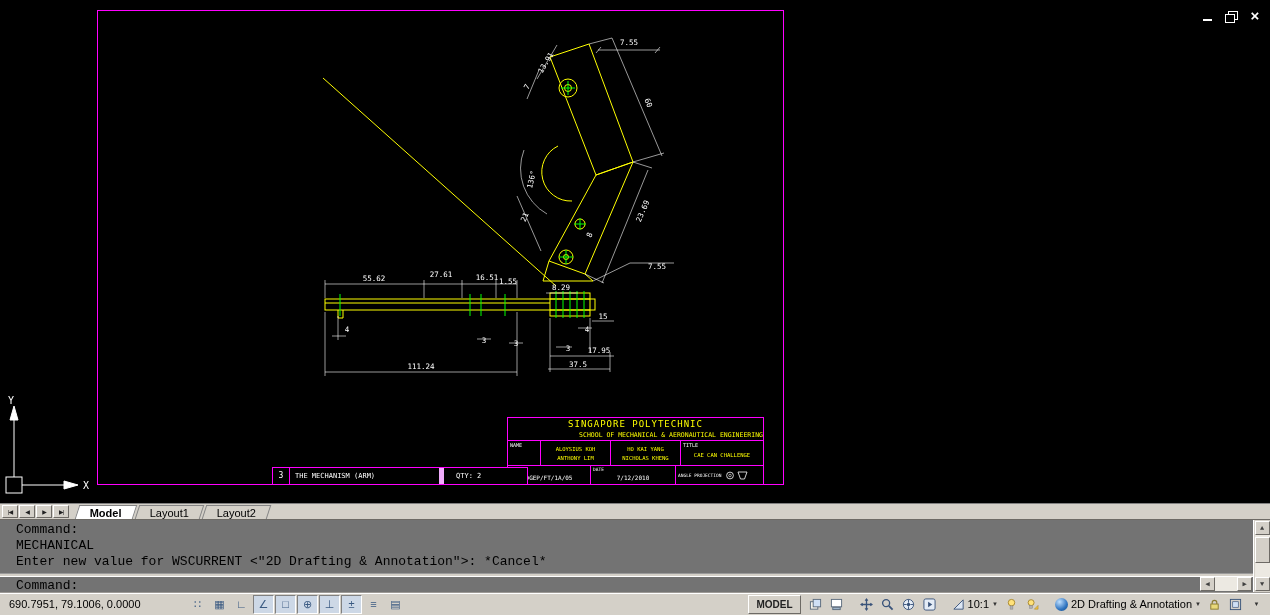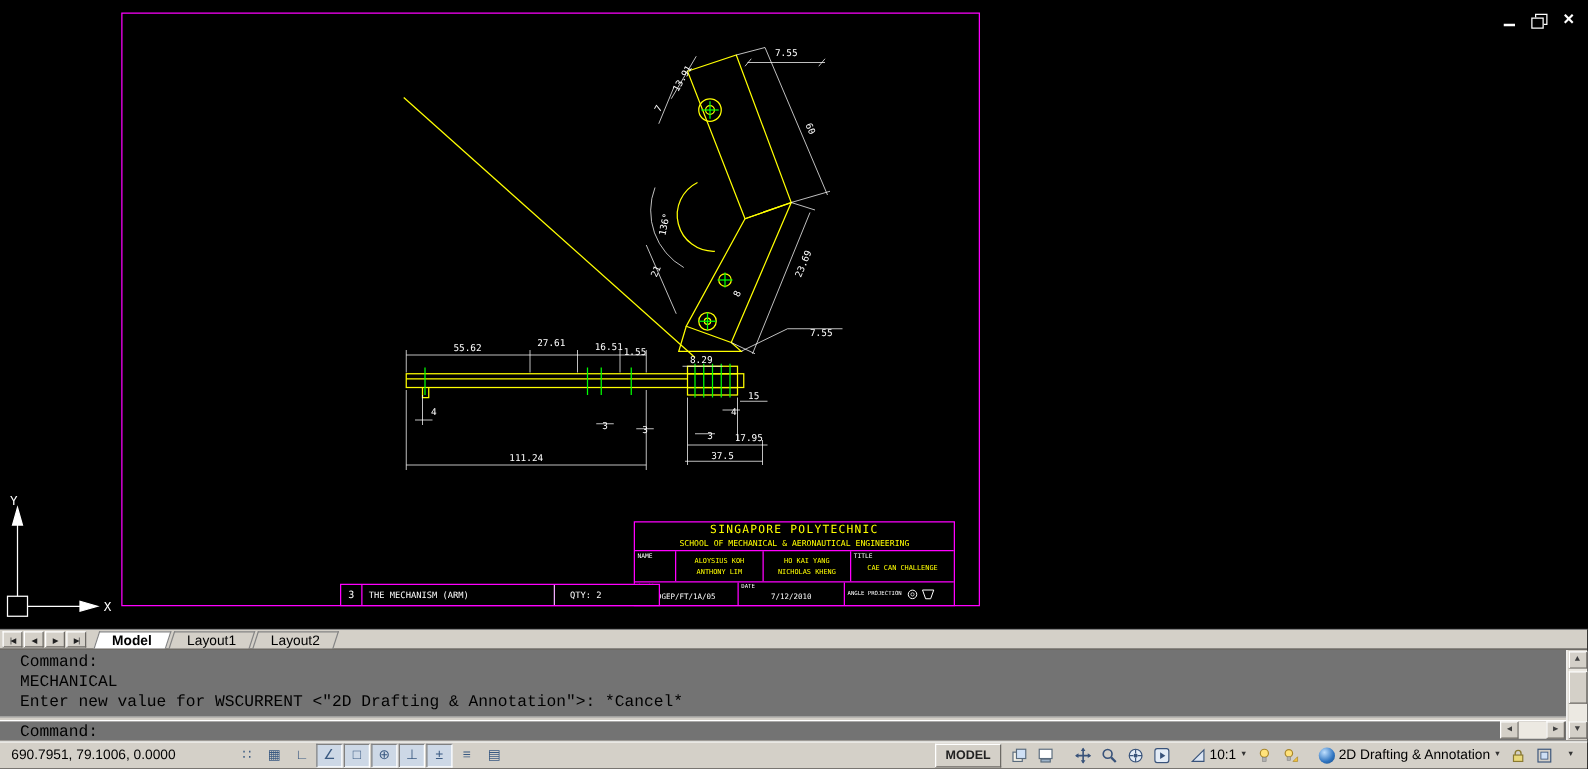--- a/index.html
+++ b/index.html
@@ -18,40 +18,40 @@
   .wb-min { display:block; width:9px; height:2px; background:#fff; margin-top:8px; }
   .wb-restore { position:relative; display:block; width:12px; height:11px; }
   .wb-restore::before { content:""; position:absolute; top:0; left:3px; width:8px; height:7px; border:1px solid #fff; }
   .wb-restore::after  { content:""; position:absolute; top:3px; left:0; width:8px; height:7px; border:1px solid #fff; background:#000; }
   .wb-close { color:#fff; font-size:15px; font-weight:bold; line-height:14px; }
 
   
   .titleblock { position:absolute; left:507px; top:417px; width:257px; height:68px;
                 border:1px solid #f0f; color:#fff; font-family:"DejaVu Sans Mono", monospace; background:#000; }
   .tb-org    { height:13px; line-height:13px; text-align:center; color:#ff0; font-size:9px; letter-spacing:1px; }
-  .tb-school { height:10px; line-height:9px;  text-align:center; color:#ff0; font-size:6.5px; border-bottom:1px solid #f0f; }
+  .tb-school { height:10px; line-height:9px;  text-align:right; color:#ff0; font-size:6.5px; border-bottom:1px solid #f0f; }
   .tb-grid   { display:flex; height:25px; border-bottom:1px solid #f0f; }
   .tb-grid > div { border-right:1px solid #f0f; }
   .tb-grid > div:last-child { border-right:none; }
   .tb-cell-name { width:33px; font-size:5px; padding:1px 2px; }
   .tb-col   { width:70px; display:flex; flex-direction:column; justify-content:center; text-align:center; font-size:5.5px; color:#ff0; gap:3px; }
   .tb-title { flex:1; font-size:5px; padding:1px 2px; }
   .tb-titleval { color:#ff0; font-size:5.5px; text-align:center; margin-top:4px; }
   .tb-bottom { display:flex; height:18px; }
   .tb-b  { border-right:1px solid #f0f; padding:1px 2px; font-size:4.5px; }
   .tb-b .val { display:block; text-align:center; font-size:6px; margin-top:2px; color:#fff; }
   .tb-b1 { width:83px; } .tb-b2 { width:85px; }
   .tb-b3 { flex:1; border-right:none; display:flex; align-items:center; gap:4px; }
   .tb-b3 .lbl { font-size:4.5px; }
 
   .partstrip { position:absolute; left:272px; top:467px; width:256px; height:18px;
                border:1px solid #f0f; display:flex; color:#fff; background:#000;
                font-family:"DejaVu Sans Mono", monospace; }
   .ps-num  { width:17px; border-right:1px solid #f0f; text-align:center; font-size:8px; line-height:16px; }
-  .ps-name { flex:1; border-right:1px solid #f0abfc; font-size:7px; line-height:16px; padding-left:5px; }
+  .ps-name { flex:1; border-right:5px solid #f0abfc; font-size:7px; line-height:16px; padding-left:5px; }
   .ps-qty  { width:83px; font-size:7px; line-height:16px; padding-left:12px; }
 
   
   .tabbar { height:16px; background:#d4d0c8; border-top:1px solid #808080;
             display:flex; align-items:center; padding-left:2px; }
   .tabnav { display:flex; gap:1px; margin-right:8px; }
   .tn { width:16px; height:13px; font-size:6px; letter-spacing:-1px; color:#222;
         background:#d4d0c8; border:1px solid; border-color:#fff #6d6a65 #6d6a65 #fff;
         display:flex; align-items:center; justify-content:center; padding:0; }
   .tab { height:14px; padding:0 12px; font-size:11px; color:#000; background:#d4d0c8;

